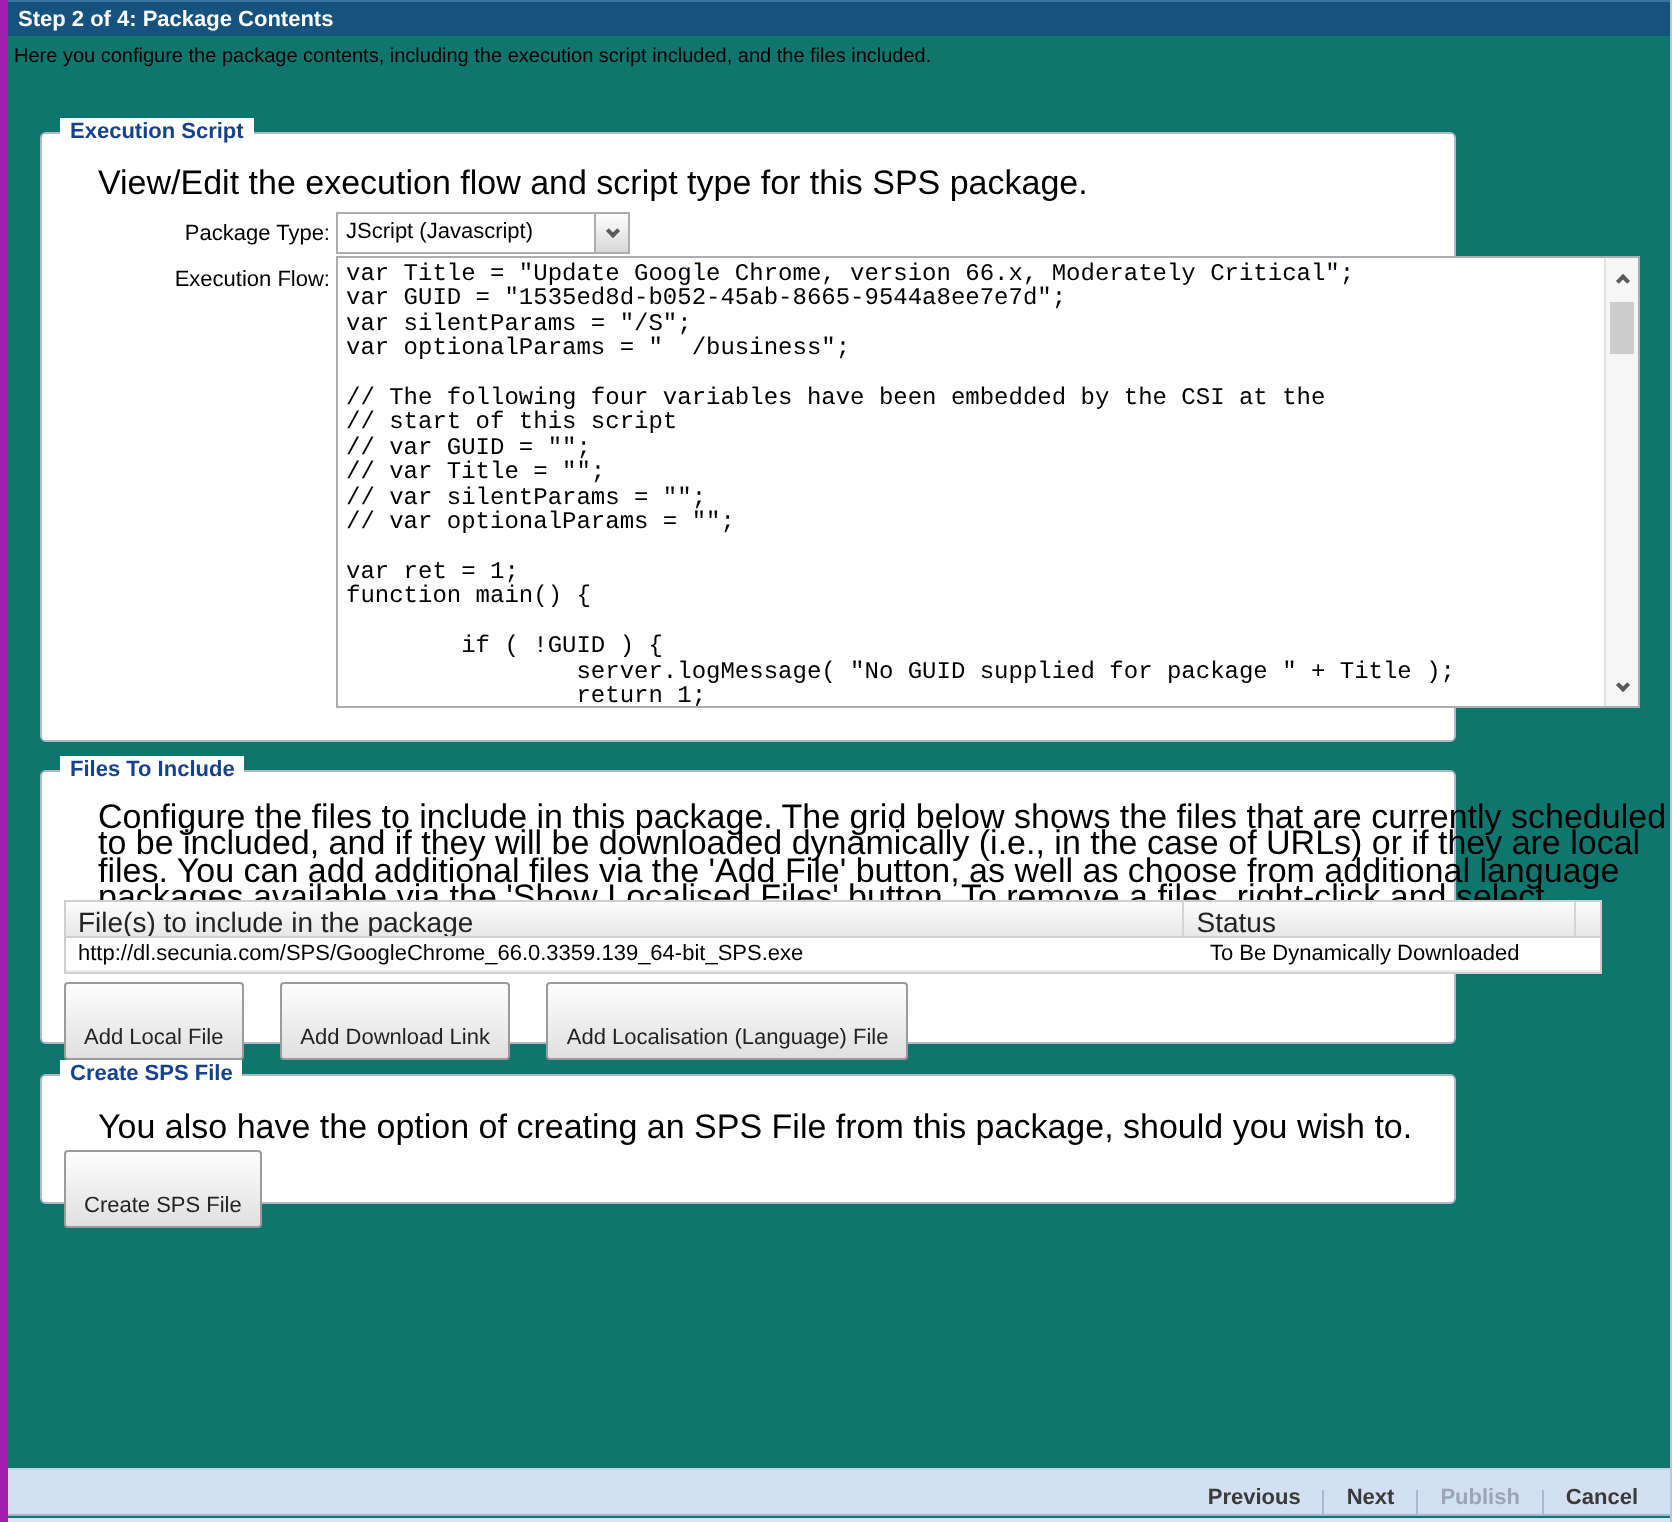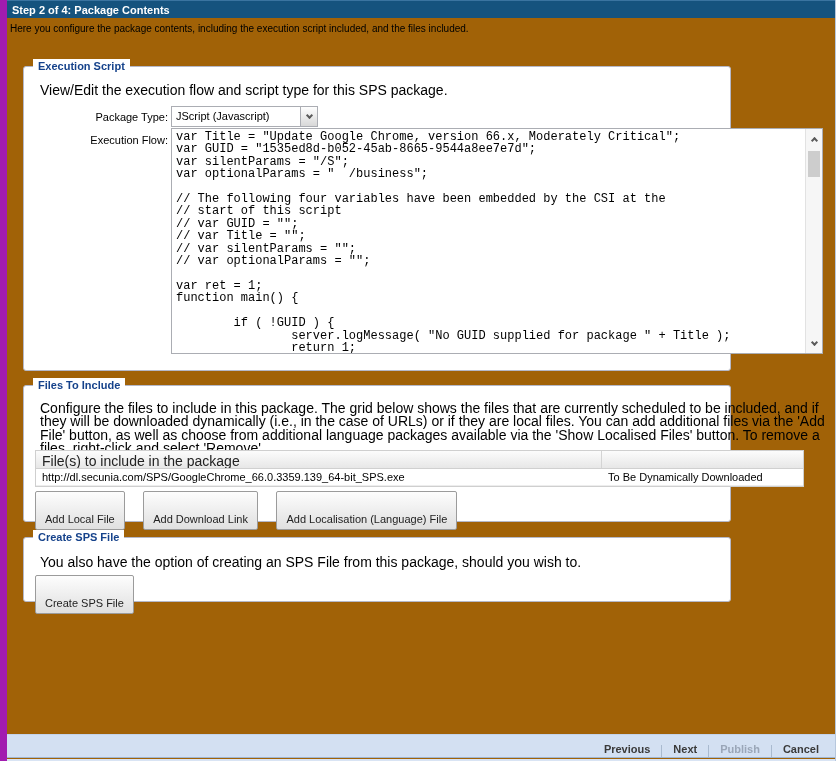--- a/index.html
+++ b/index.html
@@ -1,40 +1,40 @@
 <!DOCTYPE html>
 <html><head>
 <meta charset="utf-8">
 <style>
   * { margin:0; padding:0; box-sizing:border-box; }
   html,body { background:#e8e8e8; }
   .page {
-    position:relative; width:836px; height:761px; background:#a16207;
+    position:relative; width:836px; height:761px; background:#0f766e;
     font-family:"Liberation Sans", sans-serif; color:#000;
-    border-left:7px solid #a21caf; border-right:1px solid #b7c7dd;
+    border-left:4px solid #a21caf; border-right:1px solid #b7c7dd;
     overflow:hidden; margin:0 auto;
   }
   .titlebar {
     position:absolute; top:0; left:0; right:0; height:18px;
     background:#15537e; color:#ffffff; font-size:11px; font-weight:bold;
     line-height:18px; padding-left:5px;
     border-top:1px solid #3a74a0;
   }
   .intro { position:absolute; top:23px; left:3px; font-size:10px; color:#000; }
 
   
   .fs {
     position:absolute; left:16px; width:708px;
     border:1px solid #b5b8c8; border-radius:3px; background:#fff;
   }
   .fs-legend {
     position:absolute; top:-8px; left:9px; background:#fff; padding:0 5px;
     color:#15428b; font-weight:bold; font-size:11px; line-height:14px;
   }
-  .fs-desc { position:absolute; left:16px; font-size:14px; color:#000; }
+  .fs-desc { position:absolute; left:28px; font-size:17px; color:#000; }
 
   .fs-exec { top:66px; height:305px; }
   .fs-exec .fs-desc { top:15px; }
 
   .form-label {
     position:absolute; left:0; width:144px; text-align:right;
     font-size:11px; color:#000;
   }
   .lbl-script-type { top:44px; }
   .lbl-exec-flow  { top:67px; }
@@ -169,20 +169,21 @@
     </div>
   </div>
 
   <div class="fs fs-files">
     <span class="fs-legend">Files To Include</span>
     <div class="fs-desc">Configure the files to include in this package. The grid below shows the files that are currently scheduled to be included, and if they will be downloaded dynamically (i.e., in the case of URLs) or if they are local files. You can add additional files via the 'Add File' button, as well as choose from additional language packages available via the 'Show Localised Files' button. To remove a files, right-click and select 'Remove'.</div>
 
     <div class="grid">
       <div class="grid-header">
         <div class="gh-cell gh-file">File(s) to include in the package</div>
+        <div class="gh-cell gh-status">Status</div>
         <div class="gh-cell gh-fill"></div>
       </div>
       <div class="grid-row">
         <div class="gr-cell gr-file">http://dl.secunia.com/SPS/GoogleChrome_66.0.3359.139_64-bit_SPS.exe</div>
         <div class="gr-cell gr-status">To Be Dynamically Downloaded</div>
       </div>
     </div>
 
     <div class="files-buttons">
       <span class="btn">Add Local File</span>

